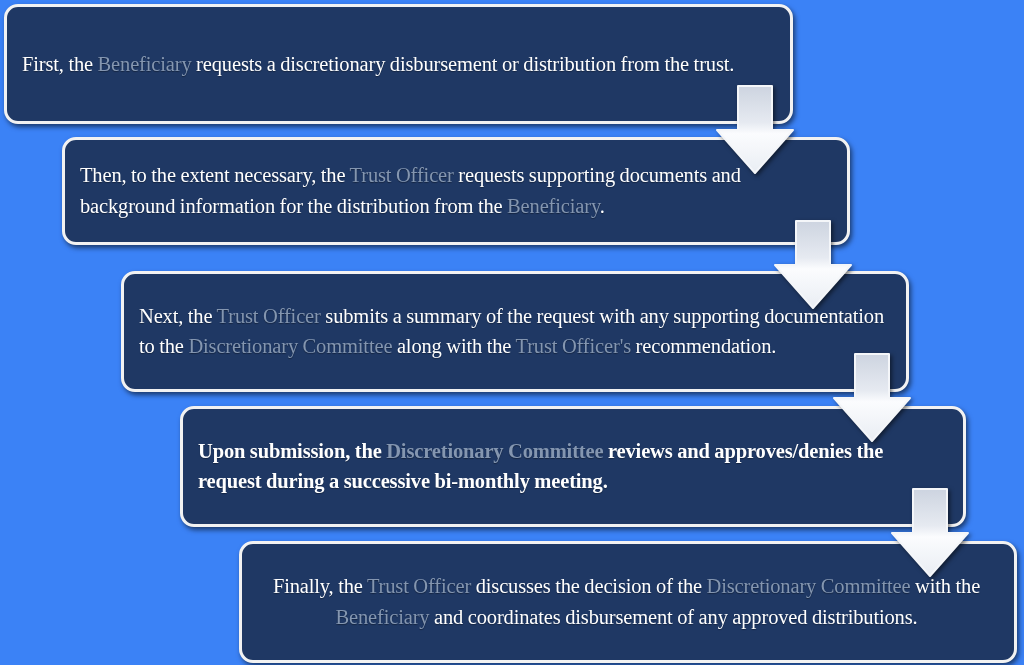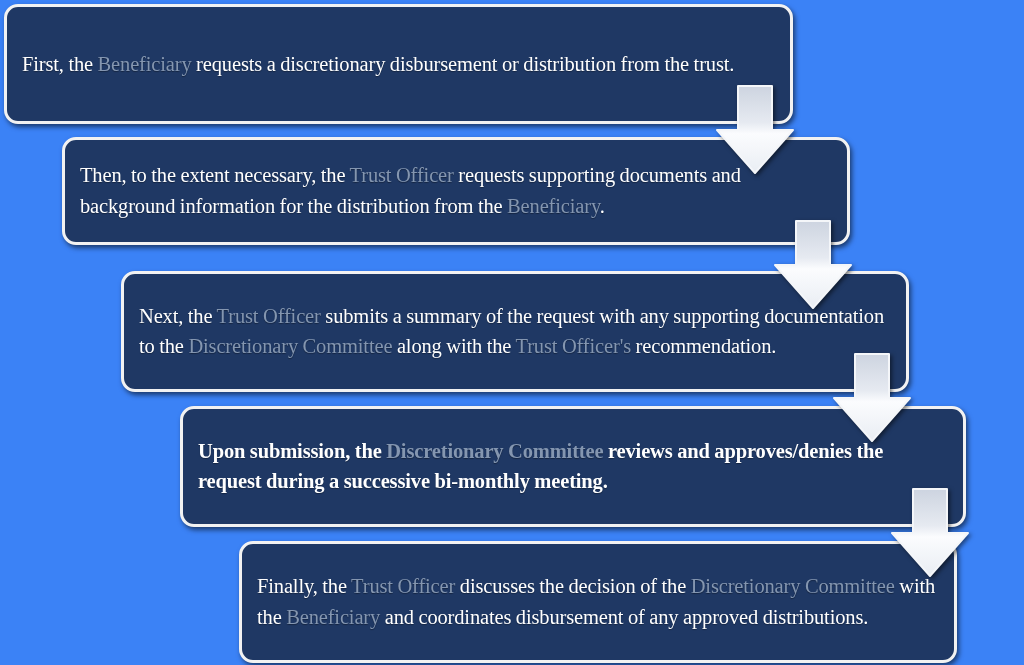--- a/index.html
+++ b/index.html
@@ -140,19 +140,19 @@
           <stop offset="0%" stop-color="#CDD4E0"></stop>
           <stop offset="42%" stop-color="#E6EAF1"></stop>
           <stop offset="55%" stop-color="#FBFCFE"></stop>
           <stop offset="100%" stop-color="#E9EDF3"></stop>
         </linearGradient>
       </defs>
       <polygon points="24,2 58,2 58,46 79,46 41,89 3,46 24,46" fill="url(#agrad4)" stroke="#F4F6F9" stroke-width="2" stroke-linejoin="round"></polygon>
     </svg>
   </div>
 
-  <div class="step-box" id="box5" style="left:239px; top:541px; width:718px; height:122px;">
+  <div class="step-box" id="box5" style="left:239px; top:541px; width:778px; height:122px;text-align:center;">
     <div class="step-text">
       <span>Finally, the </span><span class="role">Trust Officer</span><span> discusses the decision of the </span><span class="role">Discretionary  Committee</span><span> with the </span><span class="role">Beneficiary</span><span> and coordinates disbursement of any approved distributions.</span>
     </div>
   </div>
 
 </div>
 
 </body></html>

